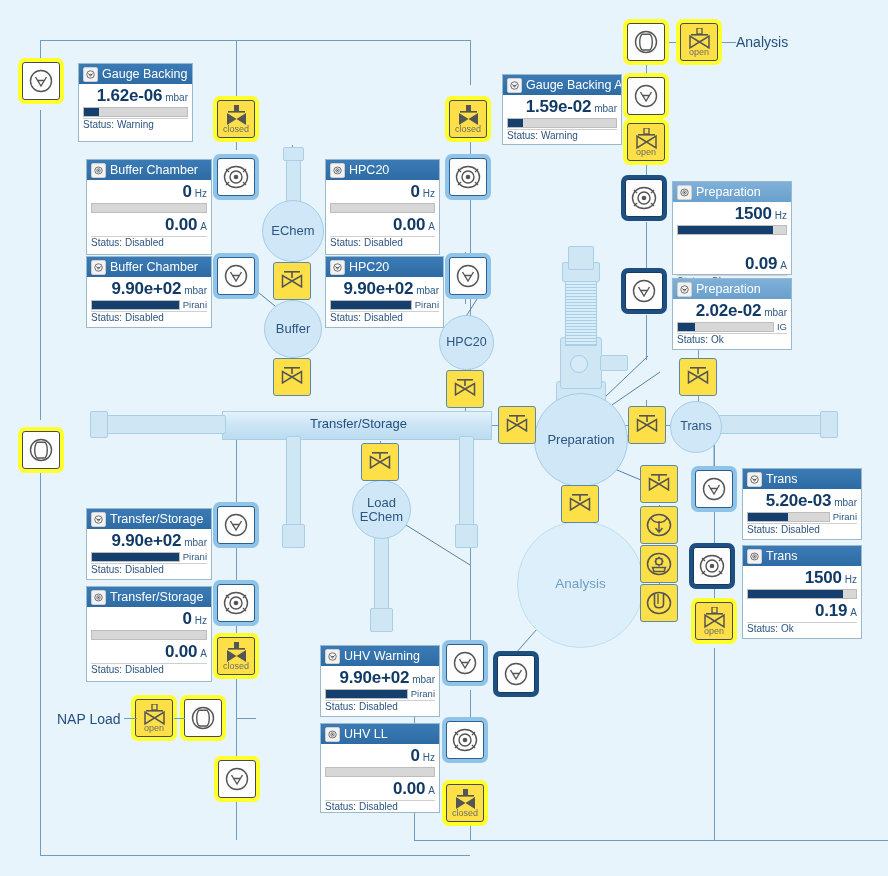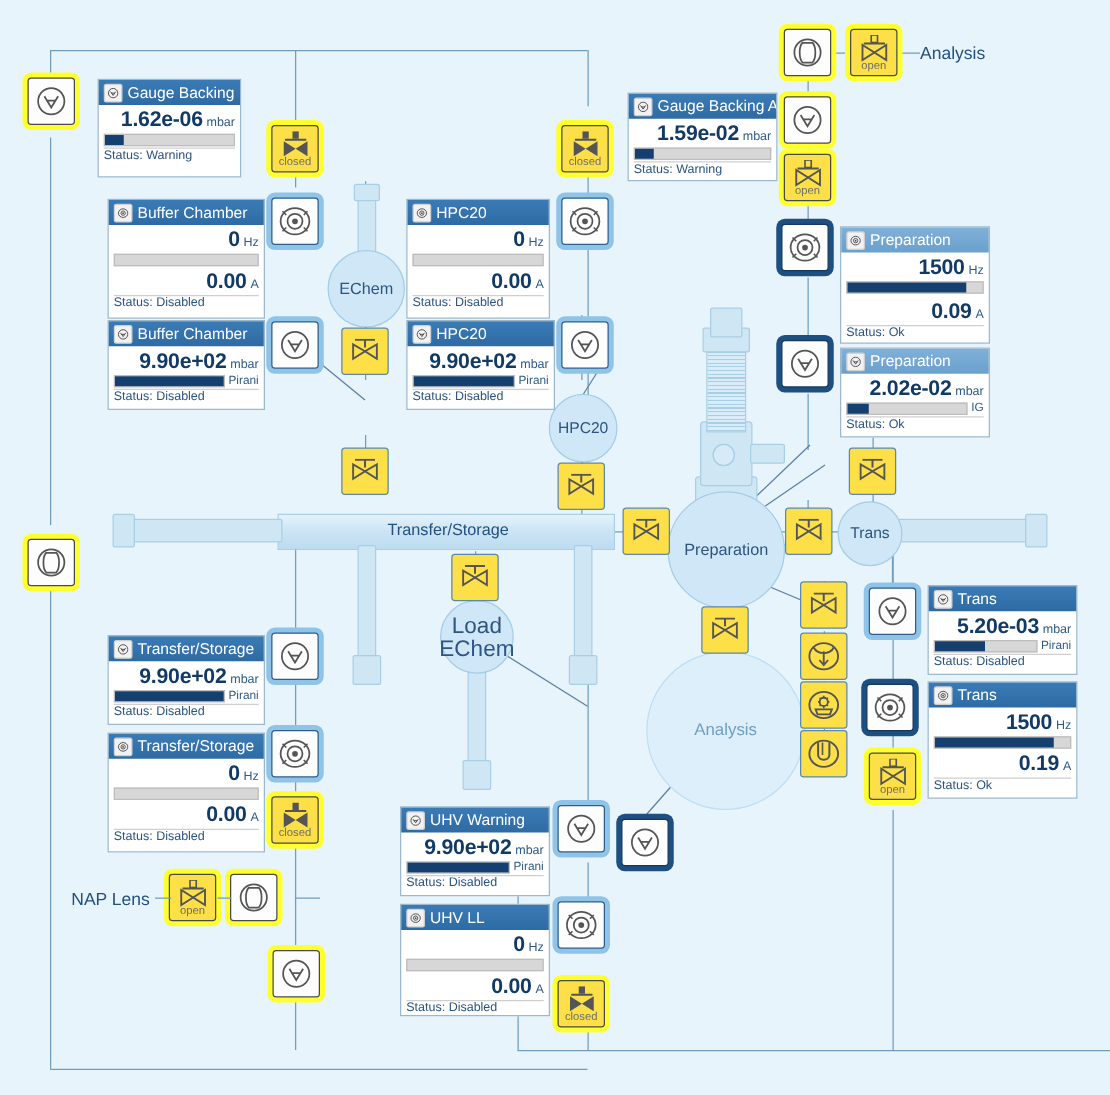--- a/index.html
+++ b/index.html
@@ -153,24 +153,27 @@
   <div class="pipe" style="left:560px;top:337px;width:40px;height:50px;border-radius:3px;"></div>
   <div class="pipe" style="left:600px;top:355px;width:26px;height:14px;border-radius:2px;"></div>
   <div class="chamber" style="left:570px;top:355px;width:16px;height:16px;background:#d6eaf8;"></div>
   <div class="pipe" style="left:565px;top:272px;width:30px;height:72px;background:repeating-linear-gradient(180deg,#d8ecf9 0px,#d8ecf9 2px,#a9cfe6 2px,#a9cfe6 3px);"></div>
   <div class="pipe" style="left:562px;top:262px;width:36px;height:18px;border-radius:2px;"></div>
   <div class="pipe" style="left:568px;top:246px;width:24px;height:22px;border-radius:2px;"></div>
 
   <div class="chamber" style="left:262px;top:200px;width:60px;height:60px;font-size:13px;">
     <span>EChem</span>
   </div>
+  <div class="chamber" style="left:264px;top:300px;width:56px;height:56px;font-size:13px;">
+    <span>Buffer</span>
+  </div>
   <div class="chamber" style="left:439px;top:315px;width:53px;height:53px;font-size:12.5px;">
     <span>HPC20</span>
   </div>
-  <div class="chamber" style="left:352px;top:480px;width:57px;height:57px;font-size:18px;">
+  <div class="chamber" style="left:352px;top:480px;width:57px;height:57px;font-size:13px;">
     <span><span>Load</span><br><span>EChem</span></span>
   </div>
   <div class="chamber" style="left:534px;top:393px;width:92px;height:92px;font-size:13px;">
     <span>Preparation</span>
   </div>
   <div class="chamber" style="left:670px;top:401px;width:50px;height:50px;font-size:12.5px;">
     <span>Trans</span>
   </div>
   <div class="chamber soft" style="left:517px;top:521px;width:125px;height:125px;font-size:13.5px;">
     <span>Analysis</span>
@@ -459,21 +462,21 @@
     <span class="lbl">closed</span>
   </div>
 
   <div class="dev white hl-navy" style="left:497px;top:655px;">
     <svg width="26" height="26" viewBox="0 0 26 26">
         <circle cx="13" cy="13" r="10.5" fill="none" stroke="#555" stroke-width="1.4"></circle>
         <path d="M7.5 9 L13 18 L18.5 9 M9 12.5 L16.5 12.5" fill="none" stroke="#555" stroke-width="1.4"></path>
       </svg>
   </div>
 
-  <div class="nodelabel" style="left:57px;top:711px;font-size:14px;">NAP Lens</div>
+  <div class="nodelabel" style="left:57px;top:711px;font-size:14px;">NAP Load</div>
   <div class="dev hl-yellow" style="left:135px;top:699px;">
     <svg width="24" height="22" viewBox="0 0 24 22">
         <rect x="10" y="0" width="5" height="6" fill="none" stroke="#555" stroke-width="1.3"></rect>
         <rect x="4" y="6" width="17" height="1.6" fill="#555"></rect>
         <path d="M12.5 14 L3 8 L3 20 Z" fill="none" stroke="#555" stroke-width="1.5"></path>
         <path d="M12.5 14 L22 8 L22 20 Z" fill="none" stroke="#555" stroke-width="1.5"></path>
       </svg>
     <span class="lbl">open</span>
   </div>
   <div class="dev white hl-yellow" style="left:184px;top:699px;">
@@ -655,21 +658,21 @@
       <span>Preparation</span>
     </div>
     <div class="body">
       <div class="row">
           <span class="big">1500</span>
           <span class="unit">Hz</span>
         </div>
       <div class="bar">
           <i style="width:88%"></i>
         </div>
-      <div class="row" style="margin-top:4px;">
+      <div class="row" style="margin-top:19px;">
           <span class="big">0.09</span>
           <span class="unit">A</span>
         </div>
       <div class="status">Status: Ok</div>
     </div>
   </div>
 
   <div class="panel lite" style="left:672px;top:278px;width:120px;height:72px;">
     <div class="hdr">
       <span class="ic">

